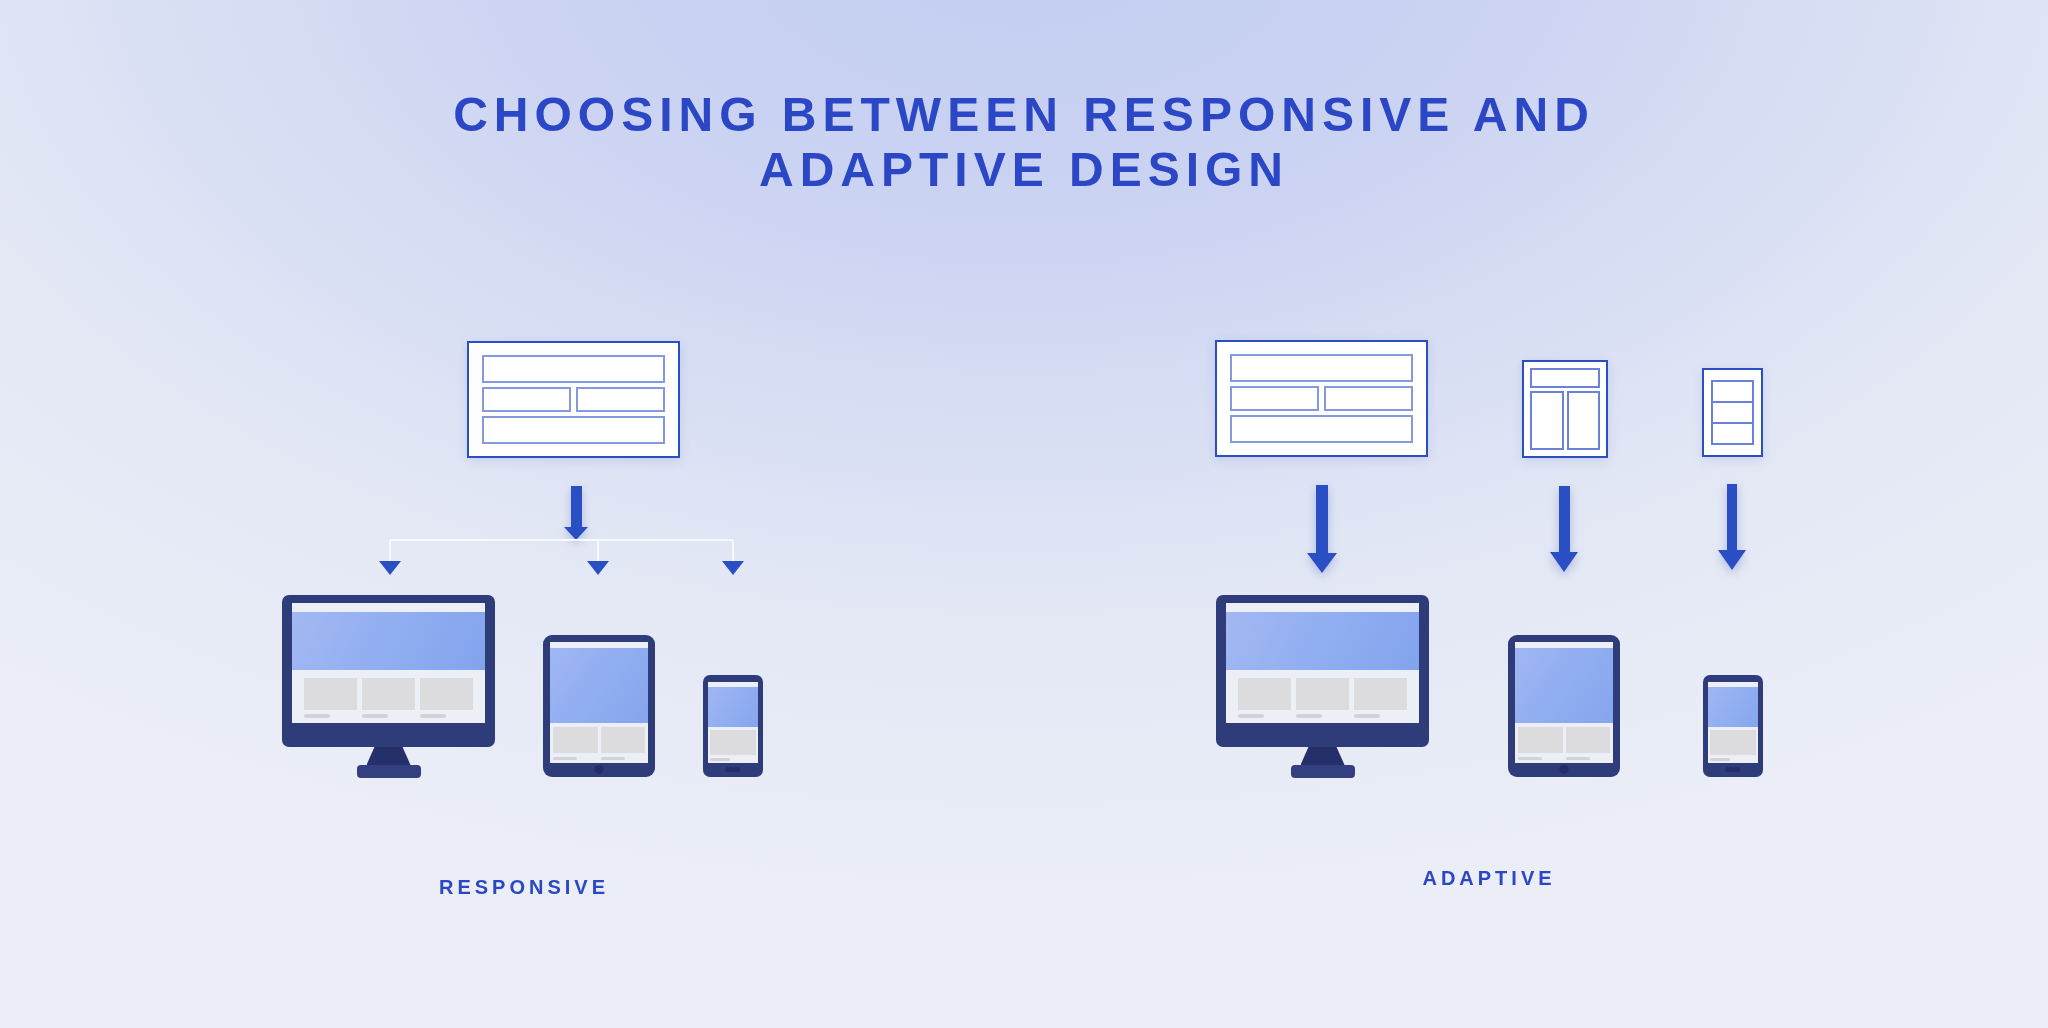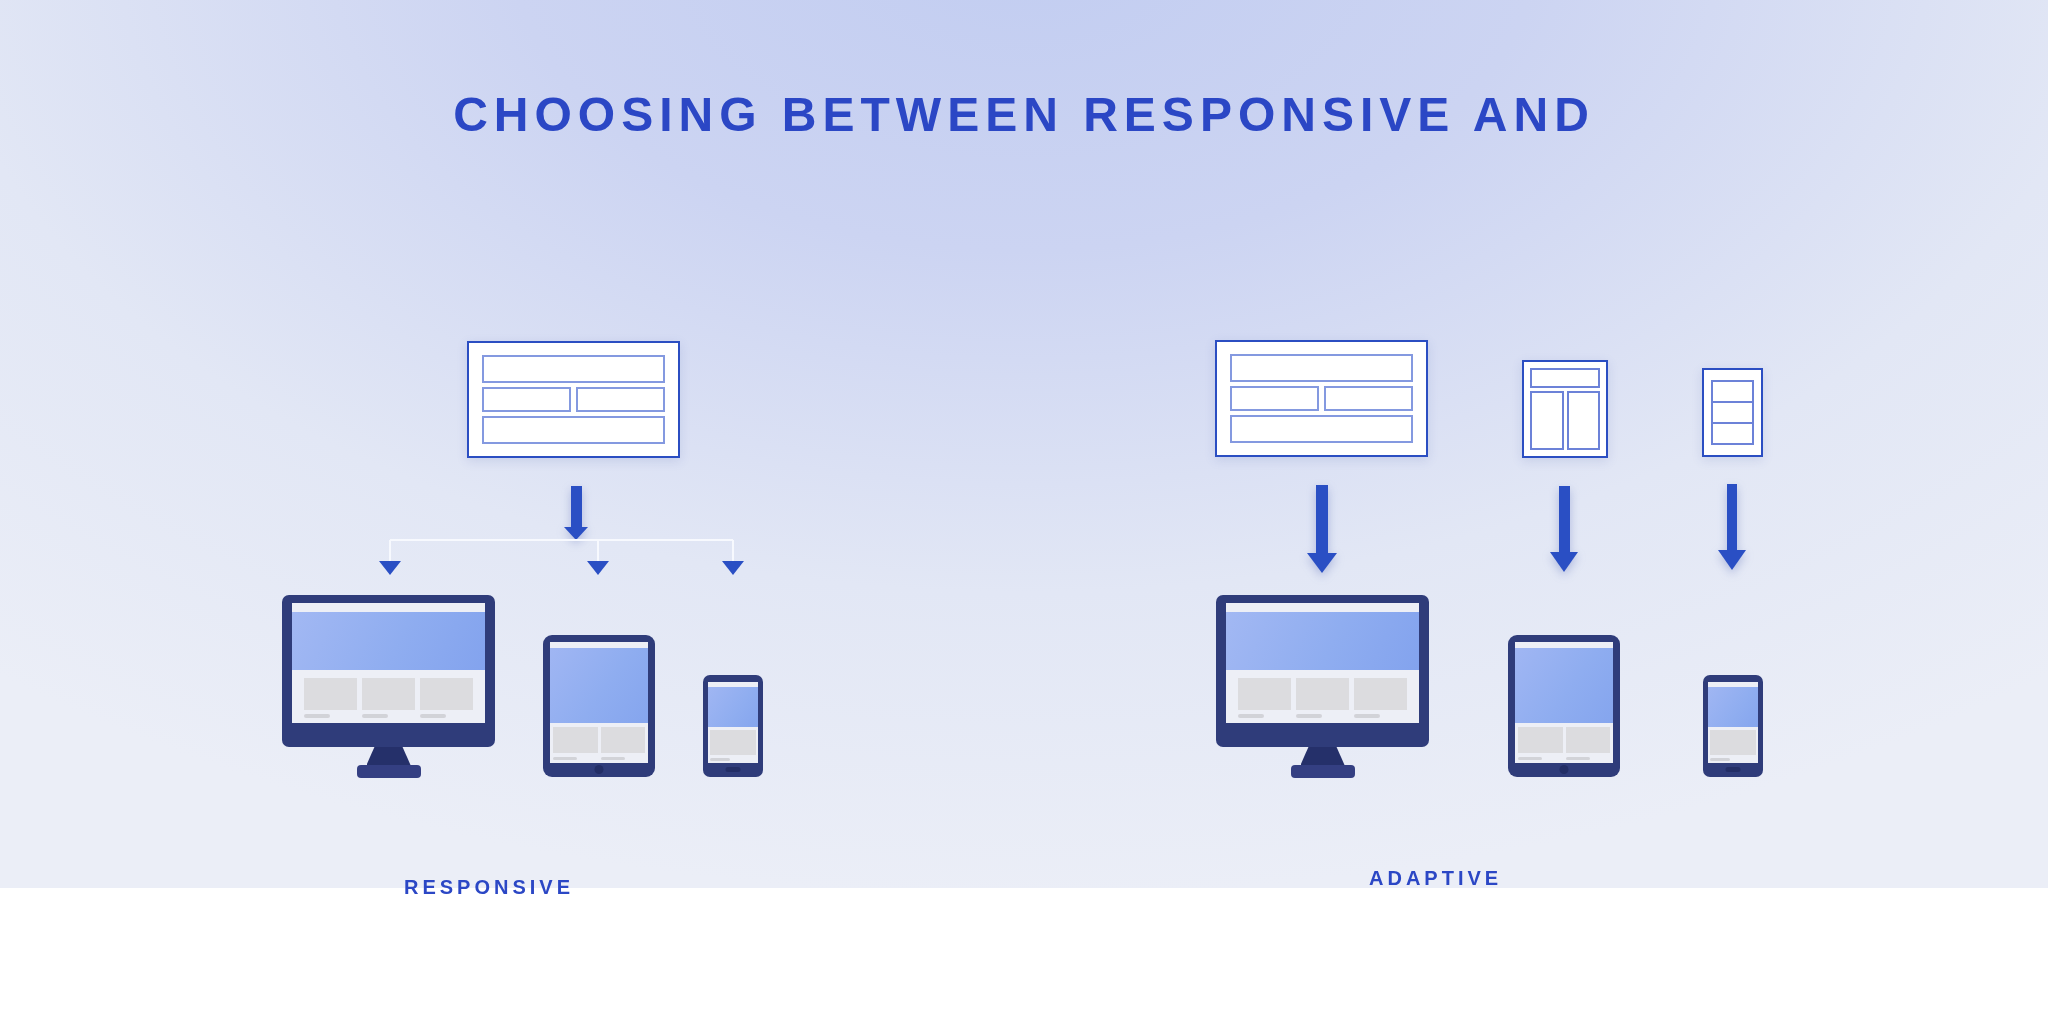--- a/index.html
+++ b/index.html
@@ -1,33 +1,33 @@
 <!DOCTYPE html>
 <html style="--title-blue: #2b47c5; --arrow-blue: #2a4fc4; --wireframe-border: #2b4ec2; --wireframe-inner-border: #8499e0; --wf-small-border: #6c82d8; --device-navy: #2f3c7a; --stand-navy: #25306a; --base-navy: #343f82; --hero-blue: #8fadf0; --screen-light: #edeff6; --card-gray: #dcdcdf; --card-line: #d2d3d8; --home-button: #232e66; --connector-white: #f7f9fe; --bg-top: #c2cdf1; --bg-bottom: #ebeef7;"><head>
 <meta charset="utf-8">
 <style>
   * { margin:0; padding:0; box-sizing:border-box; }
   html,body { width:2048px; height:1028px; overflow:hidden; }
   body { font-family:"Liberation Sans", sans-serif; }
 
   .canvas {
-    position:relative; width:2048px; height:888px;
+    position:relative; width:2048px; height:1028px;
     background: radial-gradient(1600px 950px at 50% -6%,
       var(--bg-top,#c2cdf1) 0%, #ccd4f2 32%, #e2e7f5 68%, var(--bg-bottom,#ebeef7) 100%);
   }
 
   
   .title {
     position:absolute; left:0; right:0; top:88px;
     text-align:center; color:var(--title-blue,#2b47c5);
     font-weight:bold; font-size:48px; letter-spacing:6px; line-height:1.14;
   }
 
   .section-label {
-    position:absolute; width:240px; text-align:left;
+    position:absolute; width:240px; text-align:center;
     color:var(--title-blue,#2b47c5); font-weight:bold;
     font-size:20px; letter-spacing:4px;
   }
 
   
   .wf {
     position:absolute; background:#ffffff;
     border:2px solid var(--wireframe-border,#2b4ec2);
     box-shadow:0 3px 10px rgba(70,90,170,0.15);
   }
@@ -104,20 +104,21 @@
   .home-pill { position:absolute; bottom:5px; left:50%; transform:translateX(-50%);
     width:15px; height:5px; border-radius:3px; background:var(--home-button,#232e66); }
 </style>
 </head>
 <body>
 
 <div class="canvas">
 
   <div class="title">
     <div>CHOOSING BETWEEN RESPONSIVE AND</div>
+    <div>ADAPTIVE DESIGN</div>
   </div>
 
   <div>
 
     <div class="wf wf-large" style="left:467px; top:341px;">
       <div class="wf-row"></div>
       <div class="wf-split">
         <div></div>
         <div></div>
       </div>

